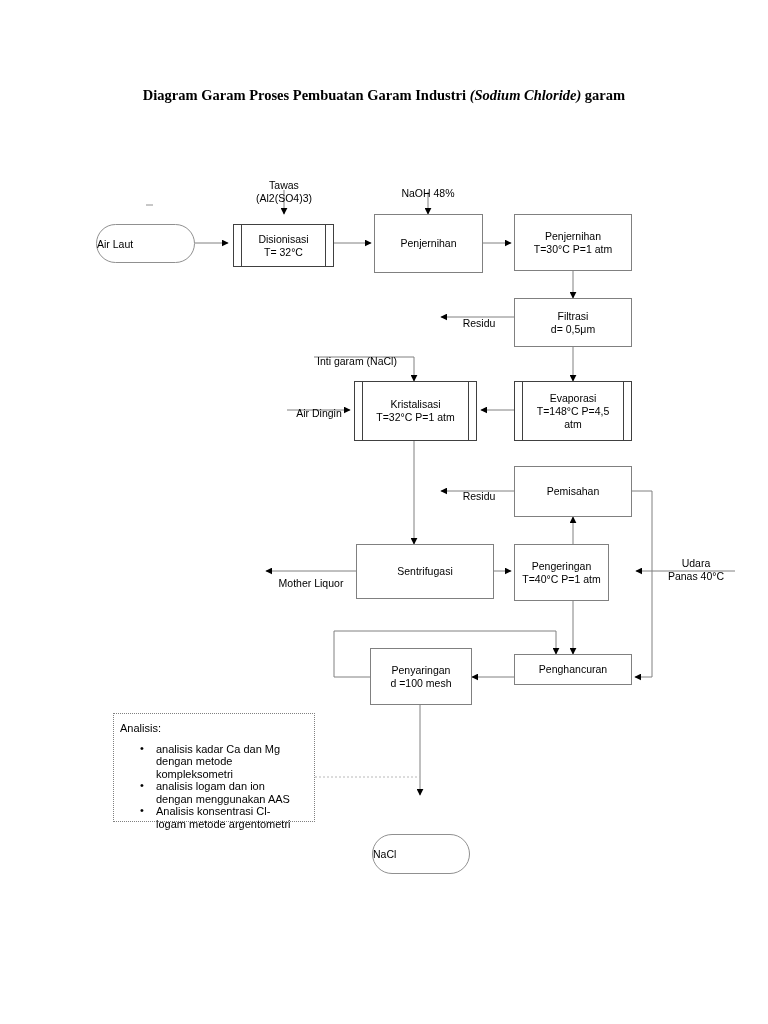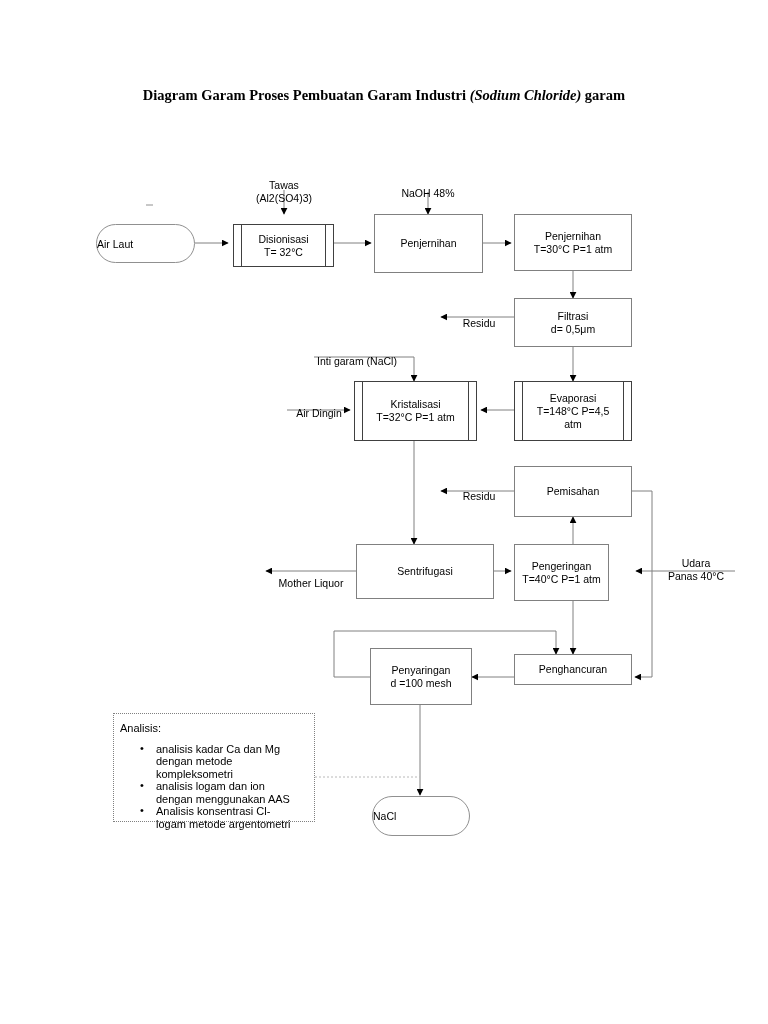--- a/index.html
+++ b/index.html
@@ -173,21 +173,21 @@
 
 <div class="node" style="left:370px;top:648px;width:102px;height:57px;">
   <span>Penyaringan
 d =100 mesh</span>
 </div>
 
 <div class="node" style="left:514px;top:654px;width:118px;height:31px;">
   <span>Penghancuran</span>
 </div>
 
-<div class="term" style="left:372px;top:796px;width:98px;height:40px;">
+<div class="term" style="left:372px;top:834px;width:98px;height:40px;">
   <span>NaCl</span>
 </div>
 
 <div class="lbl c" style="left:234px;top:166px;width:100px;">
   <span>Tawas
 (Al2(SO4)3)</span>
 </div>
 
 <div class="lbl c" style="left:378px;top:174px;width:100px;">
   <span>NaOH 48%</span>

